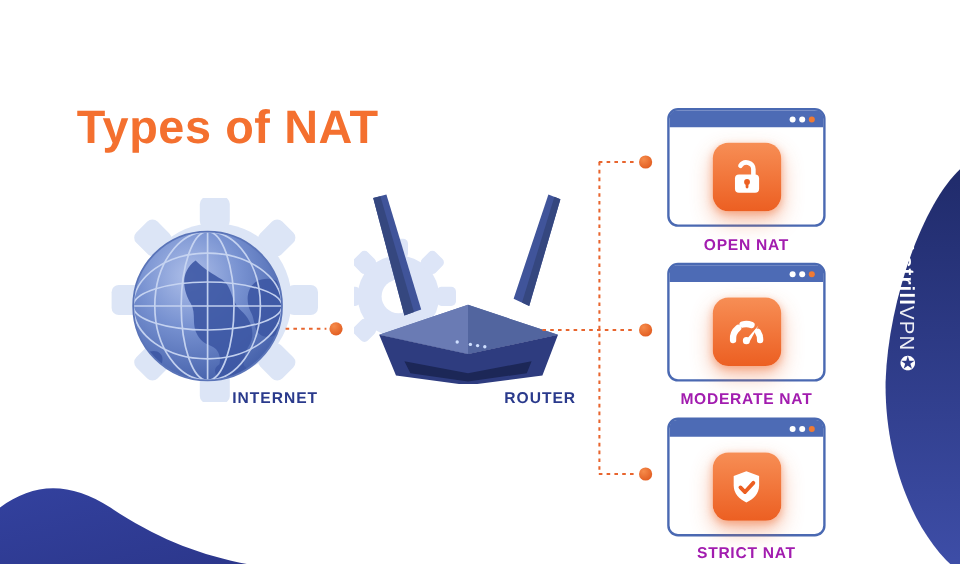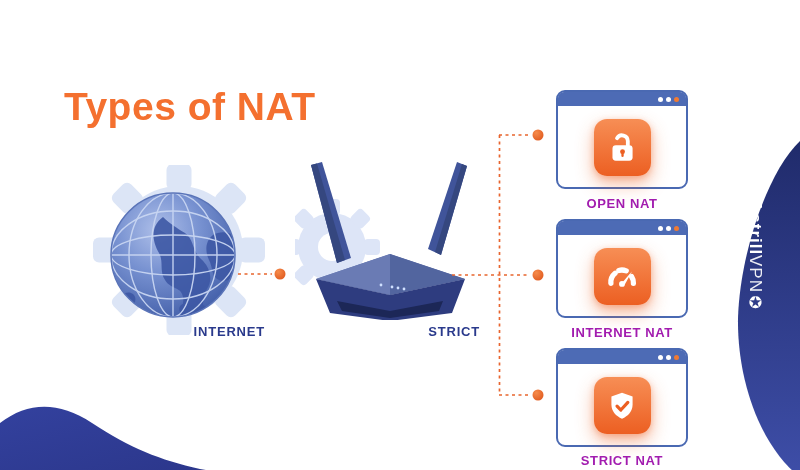--- a/index.html
+++ b/index.html
@@ -142,21 +142,21 @@
     <polygon points="21,124 95,140 170,124 157,158 95,166 35,158" fill="#2E3C7F"></polygon>
     <polygon points="42,146 95,156 148,146 144,156 95,163 47,156" fill="#1C2757"></polygon>
 
     <g fill="#CFE0FF">
       <circle cx="86" cy="130" r="1.4"></circle>
       <circle cx="97" cy="132" r="1.4"></circle>
       <circle cx="103" cy="133" r="1.4"></circle>
       <circle cx="109" cy="134" r="1.4"></circle>
     </g>
   </svg>
-  <div class="node-label" style="left:300px;top:281px;width:180px;">STRICT</div>
+  <div class="node-label" style="left:300px;top:281px;width:180px;">ROUTER</div>
 
   <svg class="svg-abs" style="left:0;top:0;" width="800" height="470" viewBox="0 0 800 470">
     <defs>
       <radialGradient id="dotg" cx="35%" cy="30%" r="80%">
         <stop offset="0%" stop-color="#F68B4A"></stop>
         <stop offset="100%" stop-color="#E05A1F"></stop>
       </radialGradient>
     </defs>
     <g stroke="#E8652E" stroke-width="1.7" stroke-dasharray="3 3.5" fill="none">
       <line x1="238" y1="231" x2="272" y2="231"></line>
@@ -205,21 +205,21 @@
             <path d="M6.5 23 a11 11 0 0 1 4 -9.5"></path>
             <path d="M14 10.8 a11 11 0 0 1 7 0.4"></path>
             <path d="M26 16.5 a11 11 0 0 1 1.8 6.5"></path>
           </g>
           <polygon points="15.5,24.5 17.5,22 26.5,11.5 19.8,23.8" fill="#fff"></polygon>
           <circle cx="17" cy="23.5" r="2.8" fill="#fff"></circle>
         </svg>
       </div>
     </div>
   </div>
-  <div class="nat-label" style="top:282px;">INTERNET NAT</div>
+  <div class="nat-label" style="top:282px;">MODERATE NAT</div>
 
   <div class="window" style="top:305px;">
     <div class="window-bar">
       <span class="bar-dot white"></span>
       <span class="bar-dot white"></span>
       <span class="bar-dot orange"></span>
     </div>
     <div class="window-body">
       <div class="tile">
         <svg width="36" height="36" viewBox="0 0 34 34">

